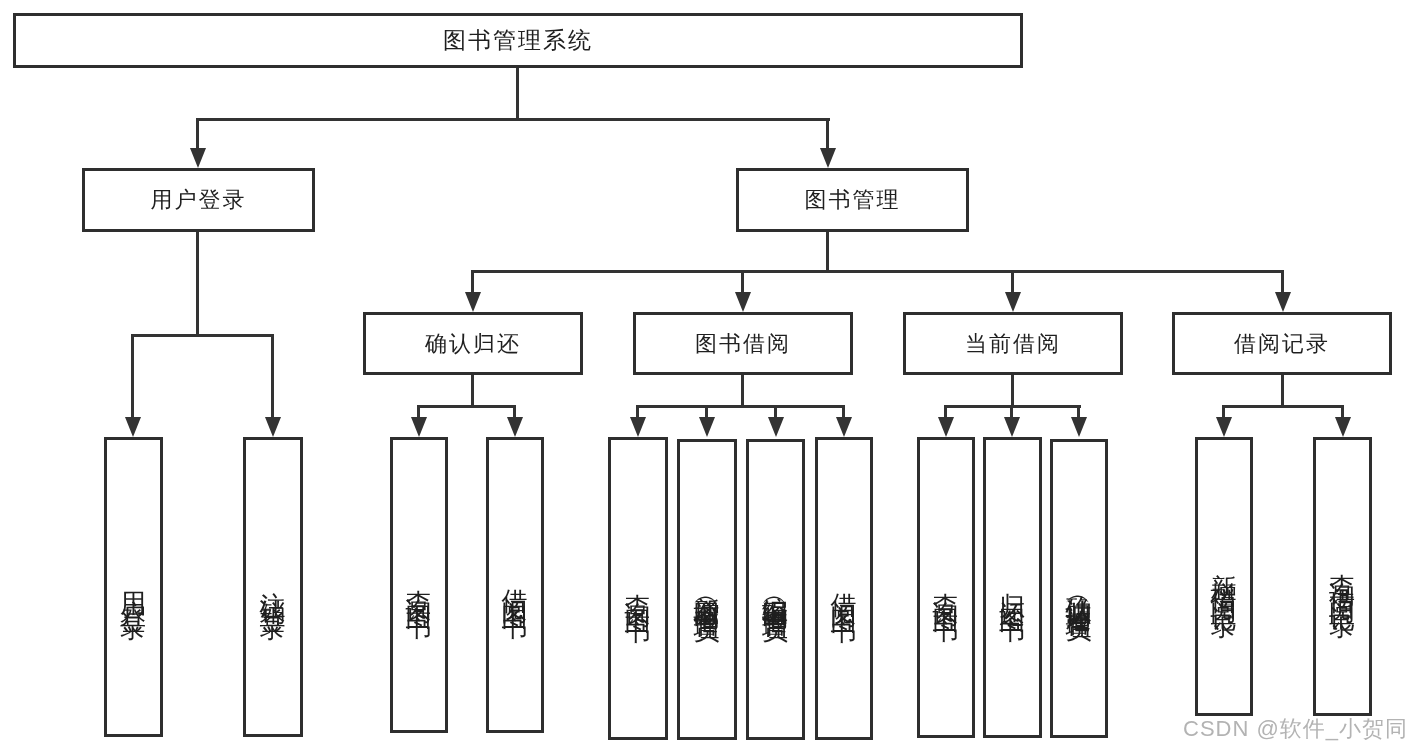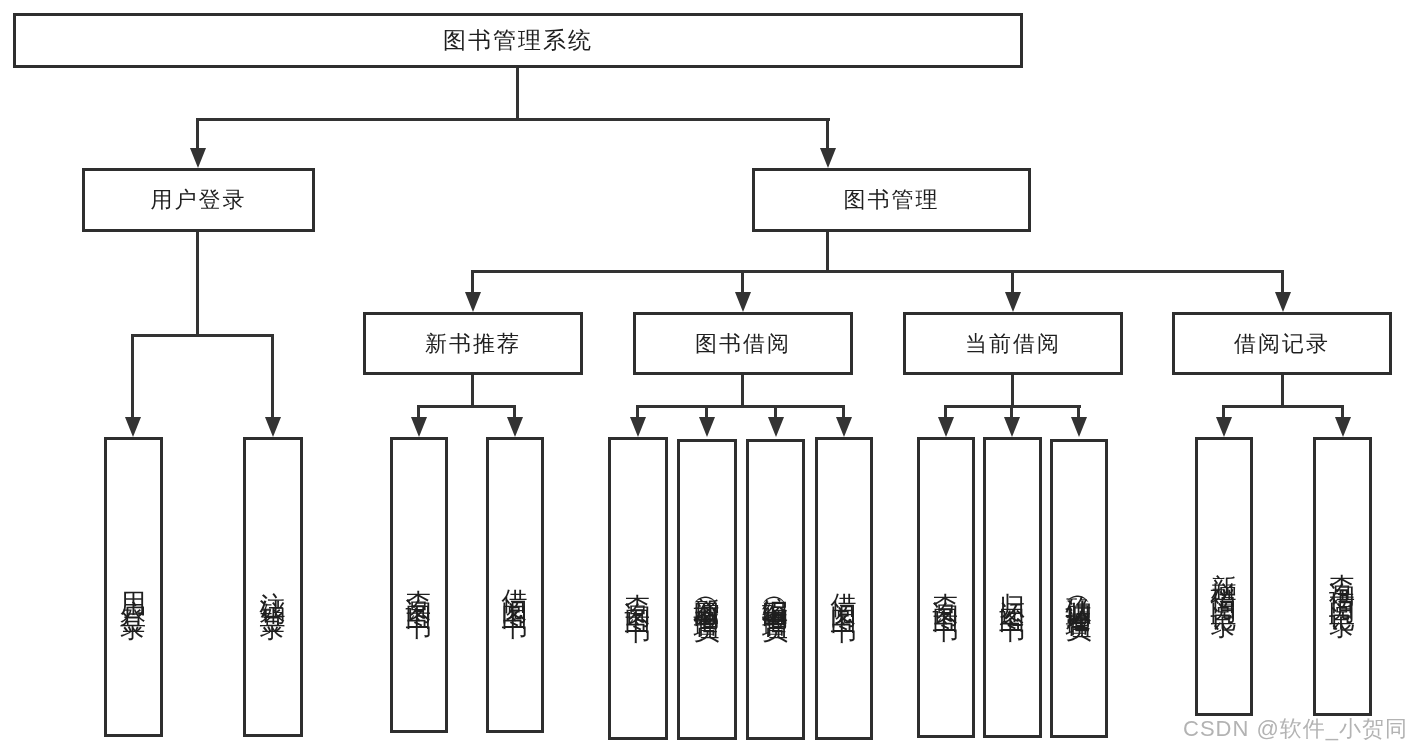--- a/index.html
+++ b/index.html
@@ -67,21 +67,21 @@
   <div class="v" style="left:516px;top:66px;height:54px"></div>
   <div class="h" style="left:196px;top:118px;width:634px"></div>
   <div class="v" style="left:196px;top:118px;height:34px"></div>
   <div class="arr" style="left:190px;top:148px"></div>
   <div class="v" style="left:826px;top:118px;height:34px"></div>
   <div class="arr" style="left:820px;top:148px"></div>
 
   <div class="node h-node" style="left:82px;top:168px;width:233px;height:64px">
     <span>用户登录</span>
   </div>
-  <div class="node h-node" style="left:752px;top:168px;width:279px;height:64px">
+  <div class="node h-node" style="left:736px;top:168px;width:233px;height:64px">
     <span>图书管理</span>
   </div>
 
   <div class="v" style="left:196px;top:230px;height:106px"></div>
   <div class="h" style="left:131px;top:334px;width:143px"></div>
   <div class="v" style="left:131px;top:334px;height:86px"></div>
   <div class="arr" style="left:125px;top:417px"></div>
   <div class="v" style="left:271px;top:334px;height:86px"></div>
   <div class="arr" style="left:265px;top:417px"></div>
 
@@ -90,21 +90,21 @@
   <div class="v" style="left:471px;top:270px;height:24px"></div>
   <div class="arr" style="left:465px;top:292px"></div>
   <div class="v" style="left:741px;top:270px;height:24px"></div>
   <div class="arr" style="left:735px;top:292px"></div>
   <div class="v" style="left:1011px;top:270px;height:24px"></div>
   <div class="arr" style="left:1005px;top:292px"></div>
   <div class="v" style="left:1281px;top:270px;height:24px"></div>
   <div class="arr" style="left:1275px;top:292px"></div>
 
   <div class="node h-node" style="left:363px;top:312px;width:220px;height:63px">
-    <span>新书推荐</span>
+    <span>确认归还</span>
   </div>
   <div class="node h-node" style="left:633px;top:312px;width:220px;height:63px">
     <span>图书借阅</span>
   </div>
   <div class="node h-node" style="left:903px;top:312px;width:220px;height:63px">
     <span>当前借阅</span>
   </div>
   <div class="node h-node" style="left:1172px;top:312px;width:220px;height:63px">
     <span>借阅记录</span>
   </div>

